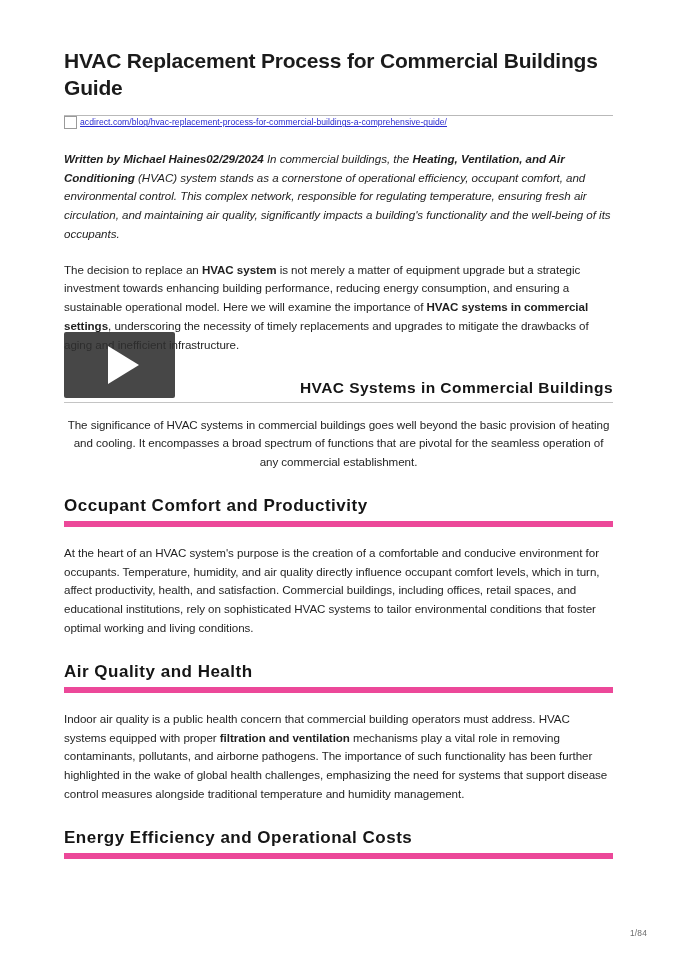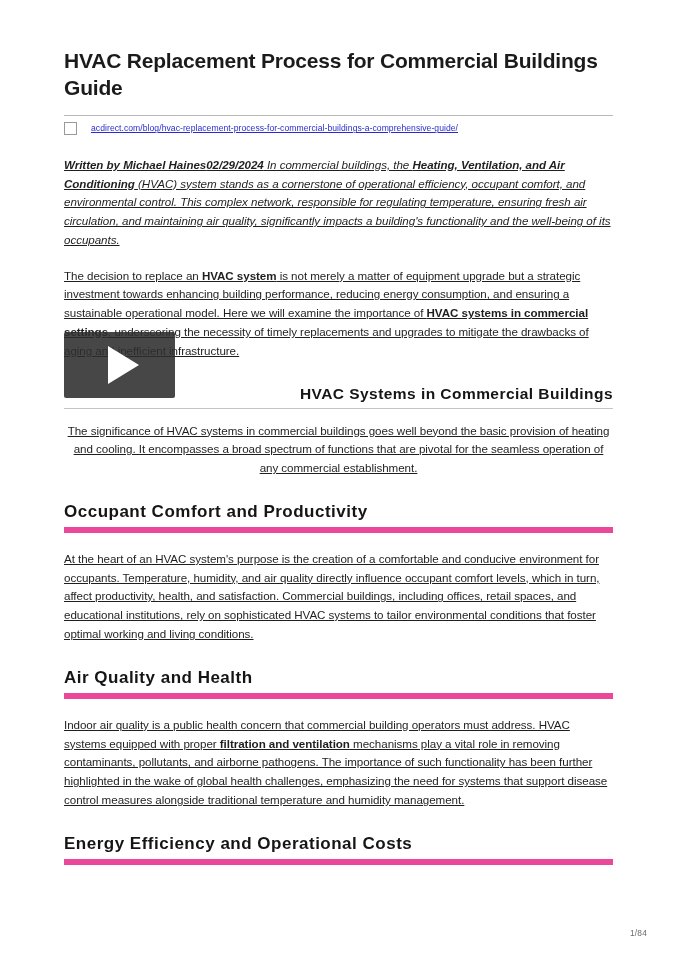--- a/index.html
+++ b/index.html
@@ -40,22 +40,21 @@
 
   
   .url-rule {
     border: 0;
     border-top: 1px solid #b9b9b9;
     margin: 13px 0 0 0;
   }
   .url-row {
     display: flex;
     align-items: center;
-    gap: 14px;
-    margin-top: 6px;
+    gap: 3px;
   }
   .favicon-box {
     width: 11px;
     height: 11px;
     border: 1px solid #9a9a9a;
     background: #ffffff;
     flex: 0 0 auto;
   }
   .url-link {
     font-size: 8.6px;
@@ -65,21 +64,20 @@
     word-break: break-all;
   }
 
   
   p.body {
     font-size: 11.6px;
     line-height: 1.62;
     margin: 0;
     color: #1f1f1f;
     letter-spacing: -0.05px;
-    text-decoration: underline;
   }
   p.lede {
     font-style: italic;
     margin-top: 21px;
   }
   p.lede b { font-style: italic; }
   p.para2 { margin-top: 17px; }
   p.after-h2 { margin-top: 13px; text-align: center; }
   p.after-h3 { margin-top: 17px; }
 

